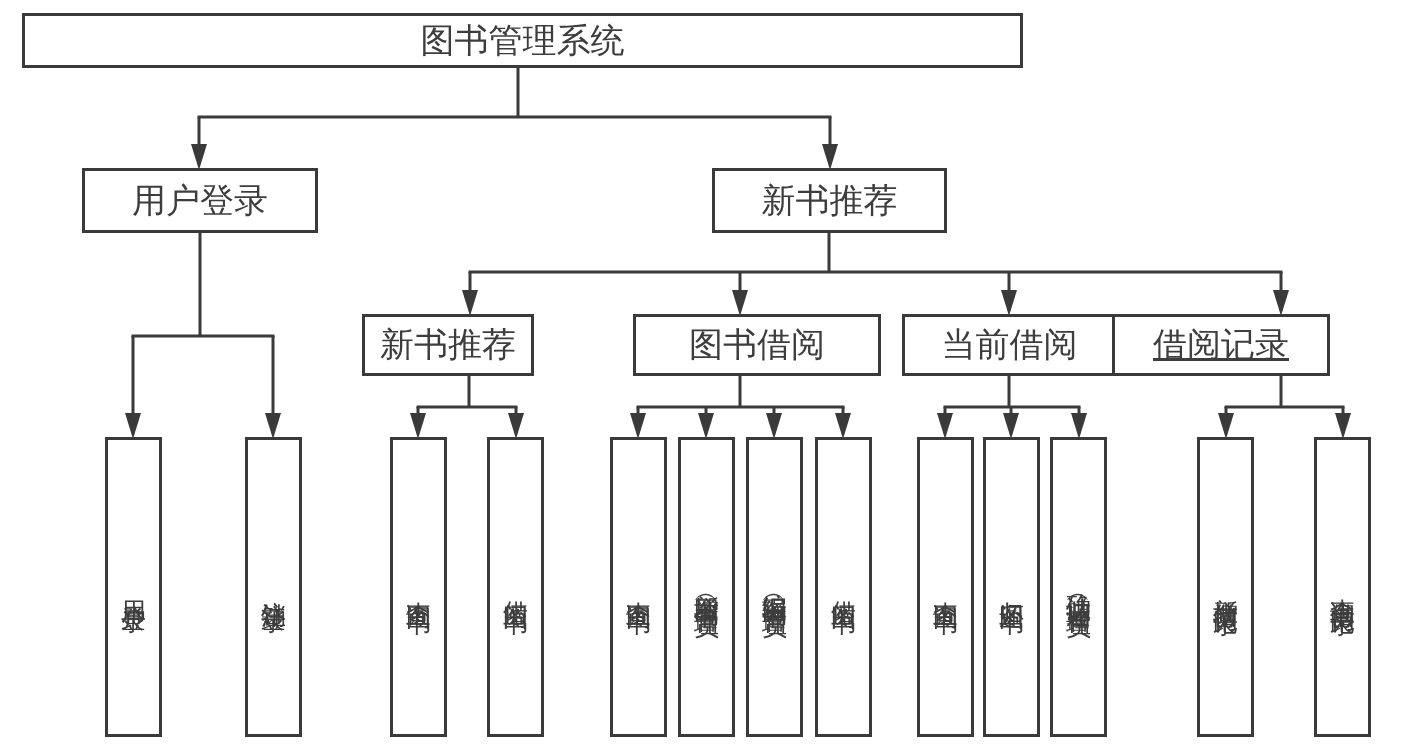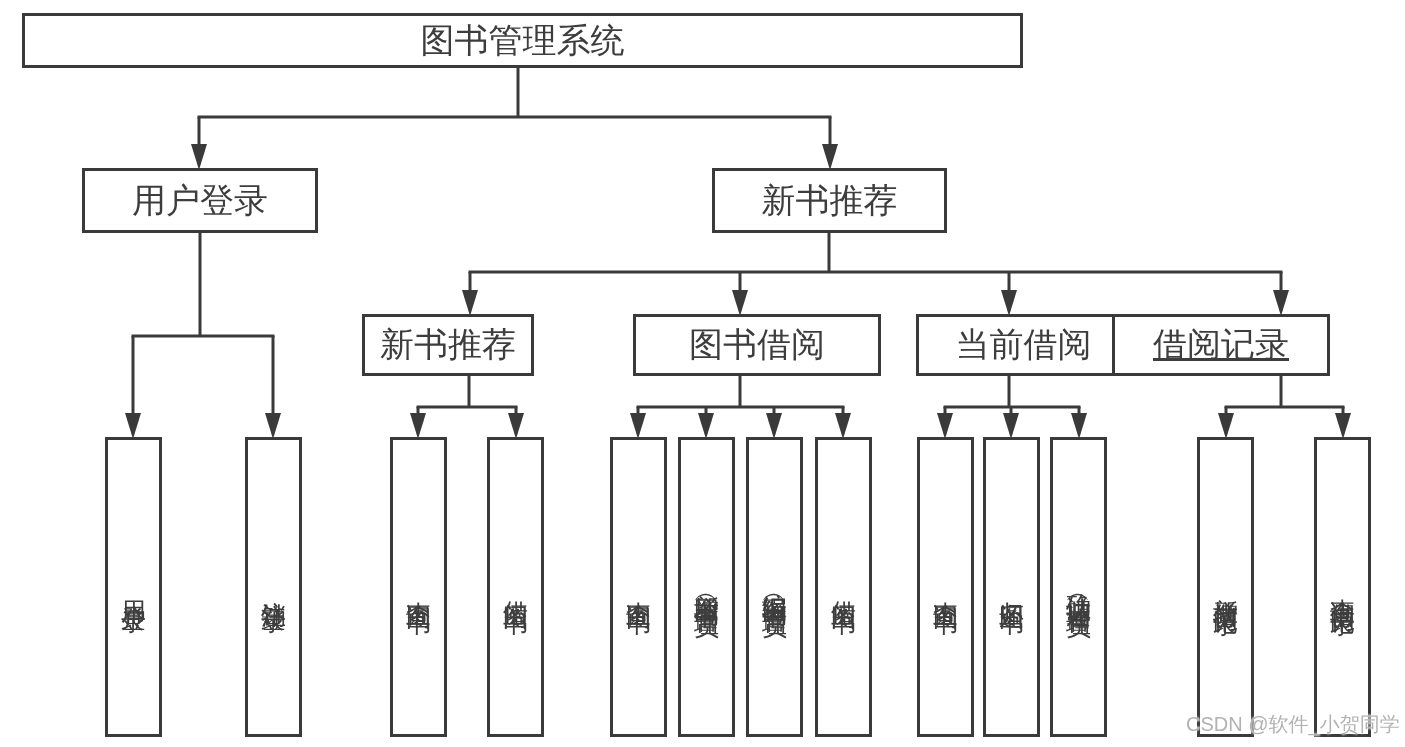--- a/index.html
+++ b/index.html
@@ -142,21 +142,21 @@
     <polygon points="1335,413 1351,413 1343,439"></polygon>
   </svg>
 
   <div class="node" style="left:22px; top:13px; width:1001px; height:55px;">图书管理系统</div>
 
   <div class="node" style="left:82px; top:168px; width:236px; height:65px;">用户登录</div>
   <div class="node" style="left:712px; top:168px; width:235px; height:65px;">新书推荐</div>
 
   <div class="node" style="left:362px; top:314px; width:172px; height:62px;">新书推荐</div>
   <div class="node" style="left:633px; top:314px; width:248px; height:62px;">图书借阅</div>
-  <div class="node" style="left:902px; top:314px; width:215px; height:62px;margin-left:14px;">当前借阅</div>
+  <div class="node" style="left:902px; top:314px; width:215px; height:62px;">当前借阅</div>
   <div class="node" style="left:1112px; top:314px; width:218px; height:62px;text-decoration:underline;">借阅记录</div>
 
   <div class="vnode" style="left:105px;">
     <span class="vtext">用户登录</span>
   </div>
   <div class="vnode" style="left:245px;">
     <span class="vtext">注销登录</span>
   </div>
 
   <div class="vnode" style="left:390px;">
@@ -189,15 +189,14 @@
     <span class="vtext">确认归还（管理员）</span>
   </div>
 
   <div class="vnode" style="left:1197px;">
     <span class="vtext">新增借阅记录</span>
   </div>
   <div class="vnode" style="left:1314px;">
     <span class="vtext">查询借阅记录</span>
   </div>
 
-  <div class="watermark">CSDN @软件_小贺同学</div>
 
 </div>
 
 </body></html>

